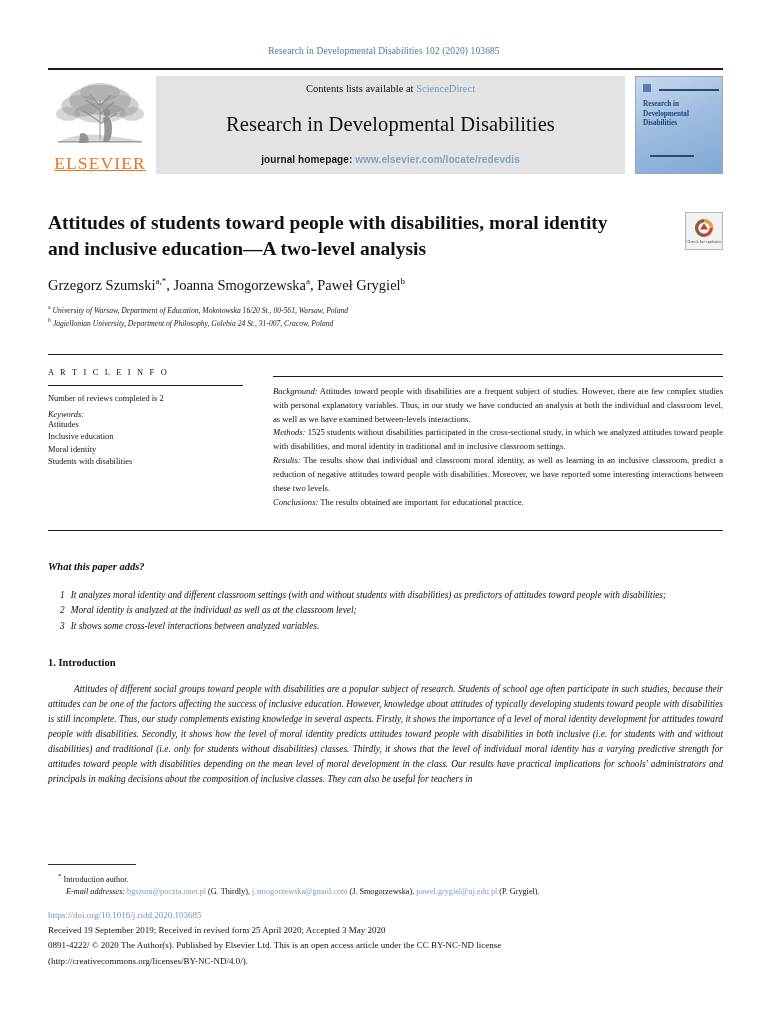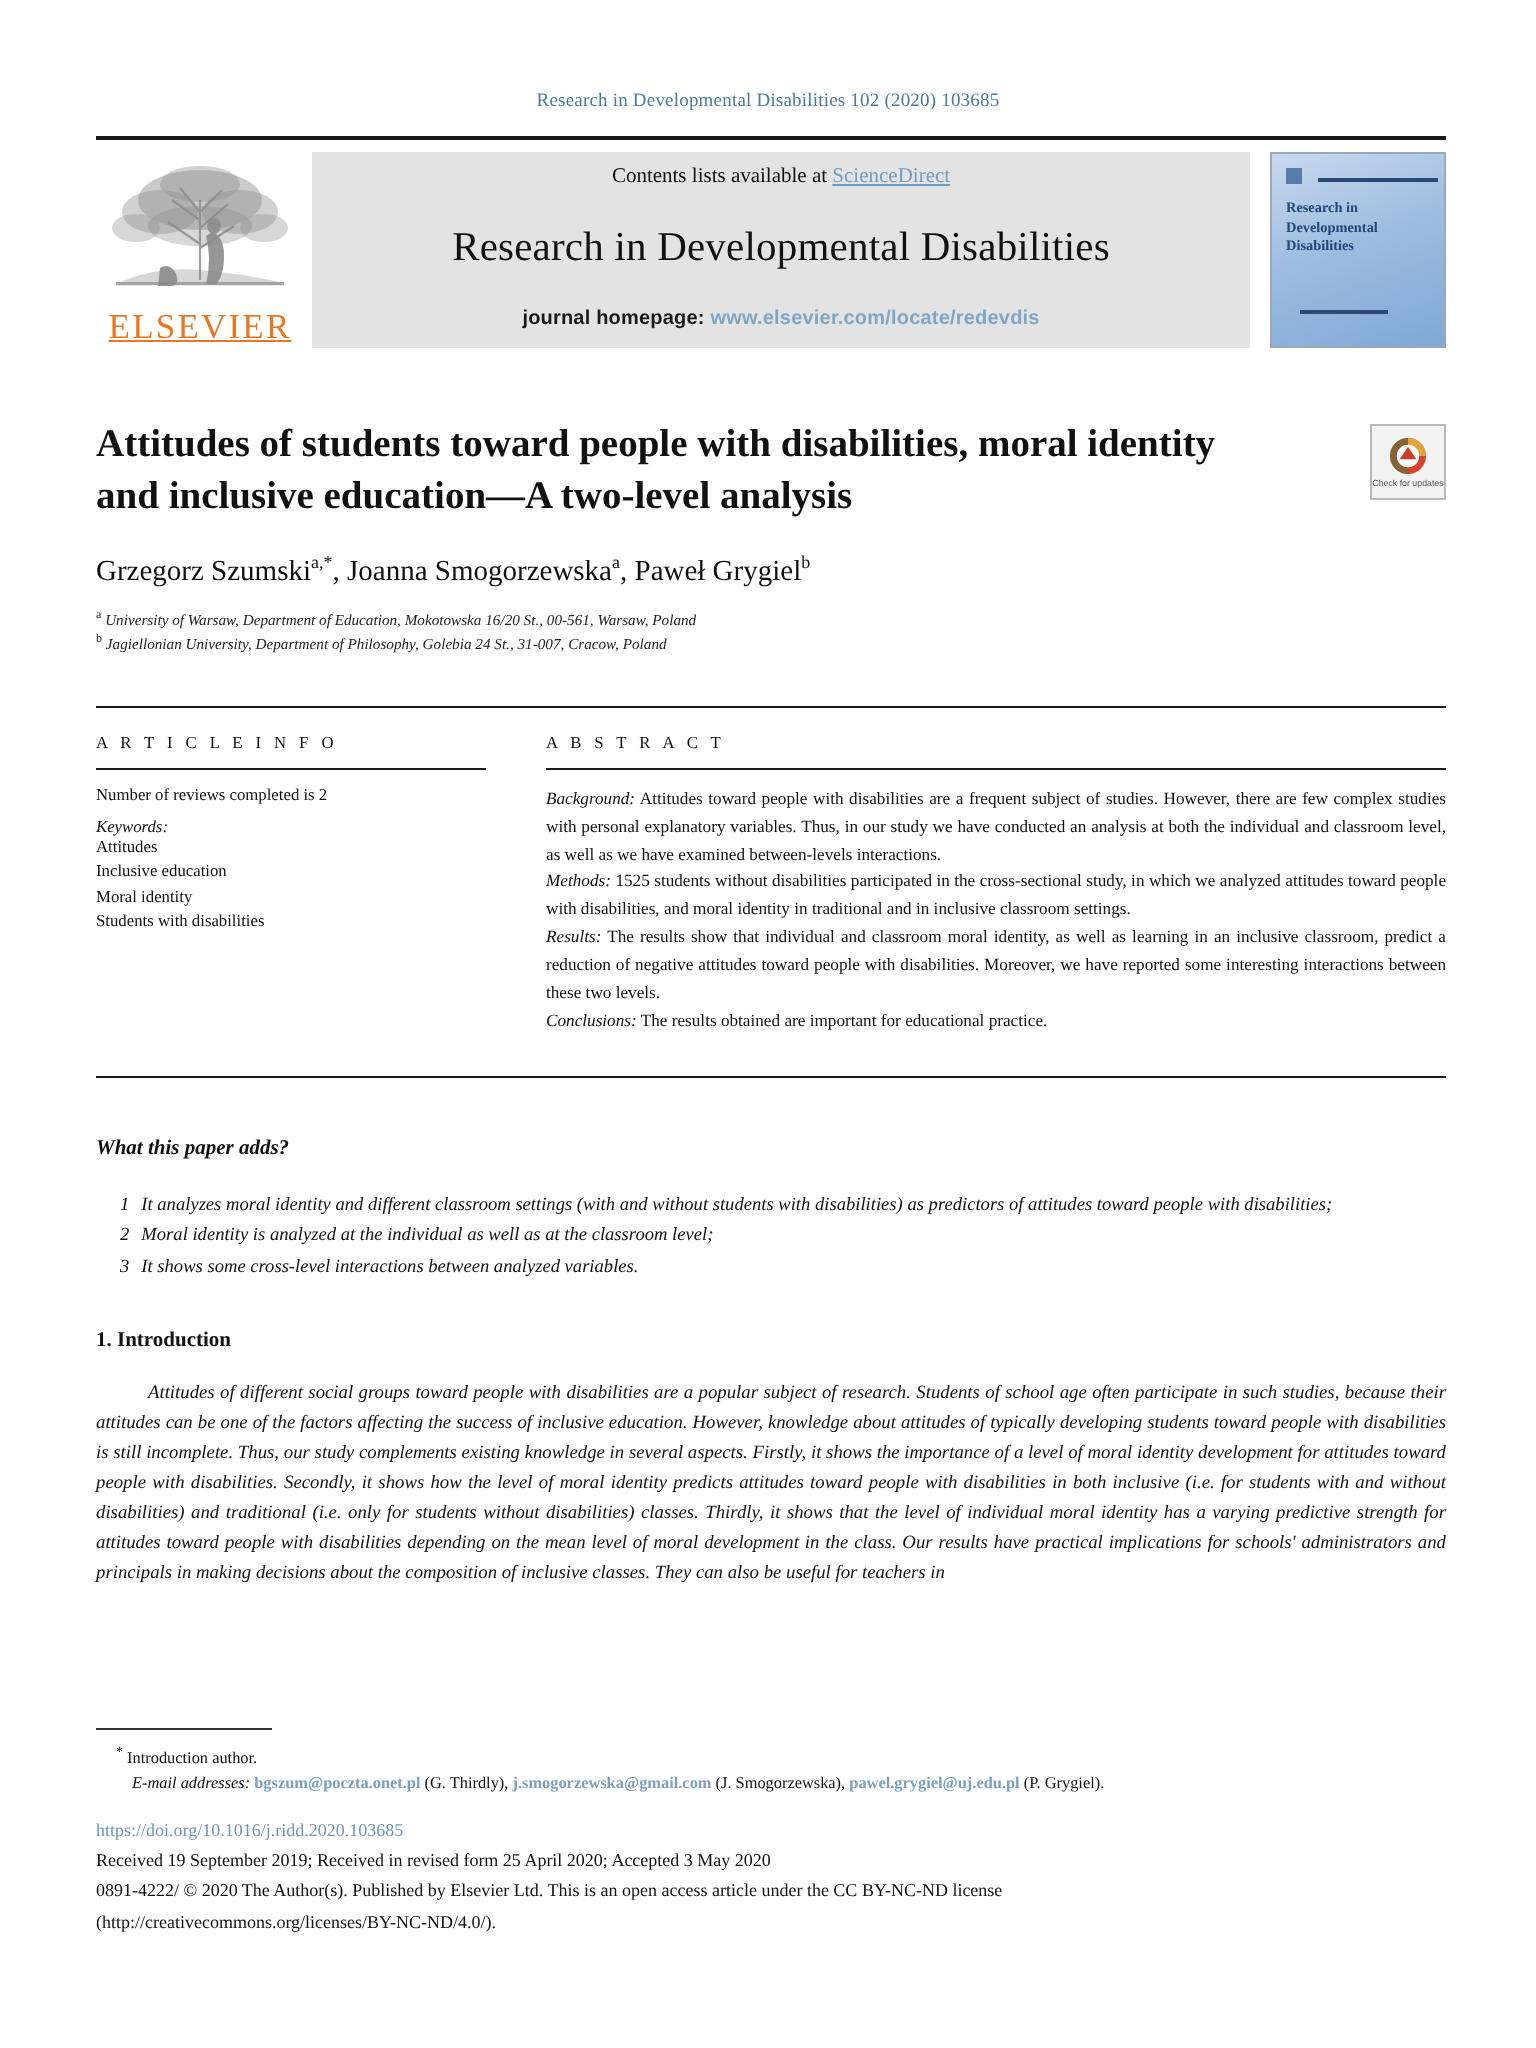--- a/index.html
+++ b/index.html
@@ -70,21 +70,20 @@
     align-items: center;
     padding: 7px 0 9px 0;
     margin-left: 4px;
   }
   .contents-line {
     font-size: 10.5px;
     color: #111;
   }
   .contents-line .sd {
     color: #6f9cc0;
-    text-decoration: underline;
   }
   .journal-title {
     font-size: 20.5px;
     color: #111;
     letter-spacing: .1px;
     line-height: 1;
   }
   .homepage-line {
     font-size: 10px;
     font-family: "Liberation Sans", sans-serif;
@@ -292,21 +291,21 @@
     line-height: 1.5;
   }
   .corr sup { font-size: 7px; }
   .emails {
     font-size: 8.2px;
     color: #111;
     padding-left: 18px;
     line-height: 1.5;
   }
   .emails .lbl { font-style: italic; }
-  .lnk { color: #7c9fbd; font-weight: bold; }
+  .lnk { color: #7c9fbd; }
   .doi {
     font-size: 9px;
     color: #6f96b8;
     margin-top: 11px;
   }
   .recv {
     font-size: 9px;
     color: #111;
     margin-top: 4px;
     line-height: 1.5;
@@ -415,21 +414,20 @@
       <div class="sec-underline"></div>
       <div class="reviews-line">Number of reviews completed is 2</div>
       <div class="kw-head">Keywords:</div>
       <div class="kw">Attitudes</div>
       <div class="kw">Inclusive education</div>
       <div class="kw">Moral identity</div>
       <div class="kw">Students with disabilities</div>
     </div>
 
     <div class="col-right">
-      <div class="sec-label">A B S T R A C T</div>
       <div class="sec-underline"></div>
       <div class="abstract-body">
         <p>
           <span class="lead">Background:</span>
           <span>Attitudes toward people with disabilities are a frequent subject of studies. However, there are few complex studies with personal explanatory variables. Thus, in our study we have conducted an analysis at both the individual and classroom level, as well as we have examined between-levels interactions.</span>
         </p>
         <p>
           <span class="lead">Methods:</span>
           <span>1525 students without disabilities participated in the cross-sectional study, in which we analyzed attitudes toward people with disabilities, and moral identity in traditional and in inclusive classroom settings.</span>
         </p>

